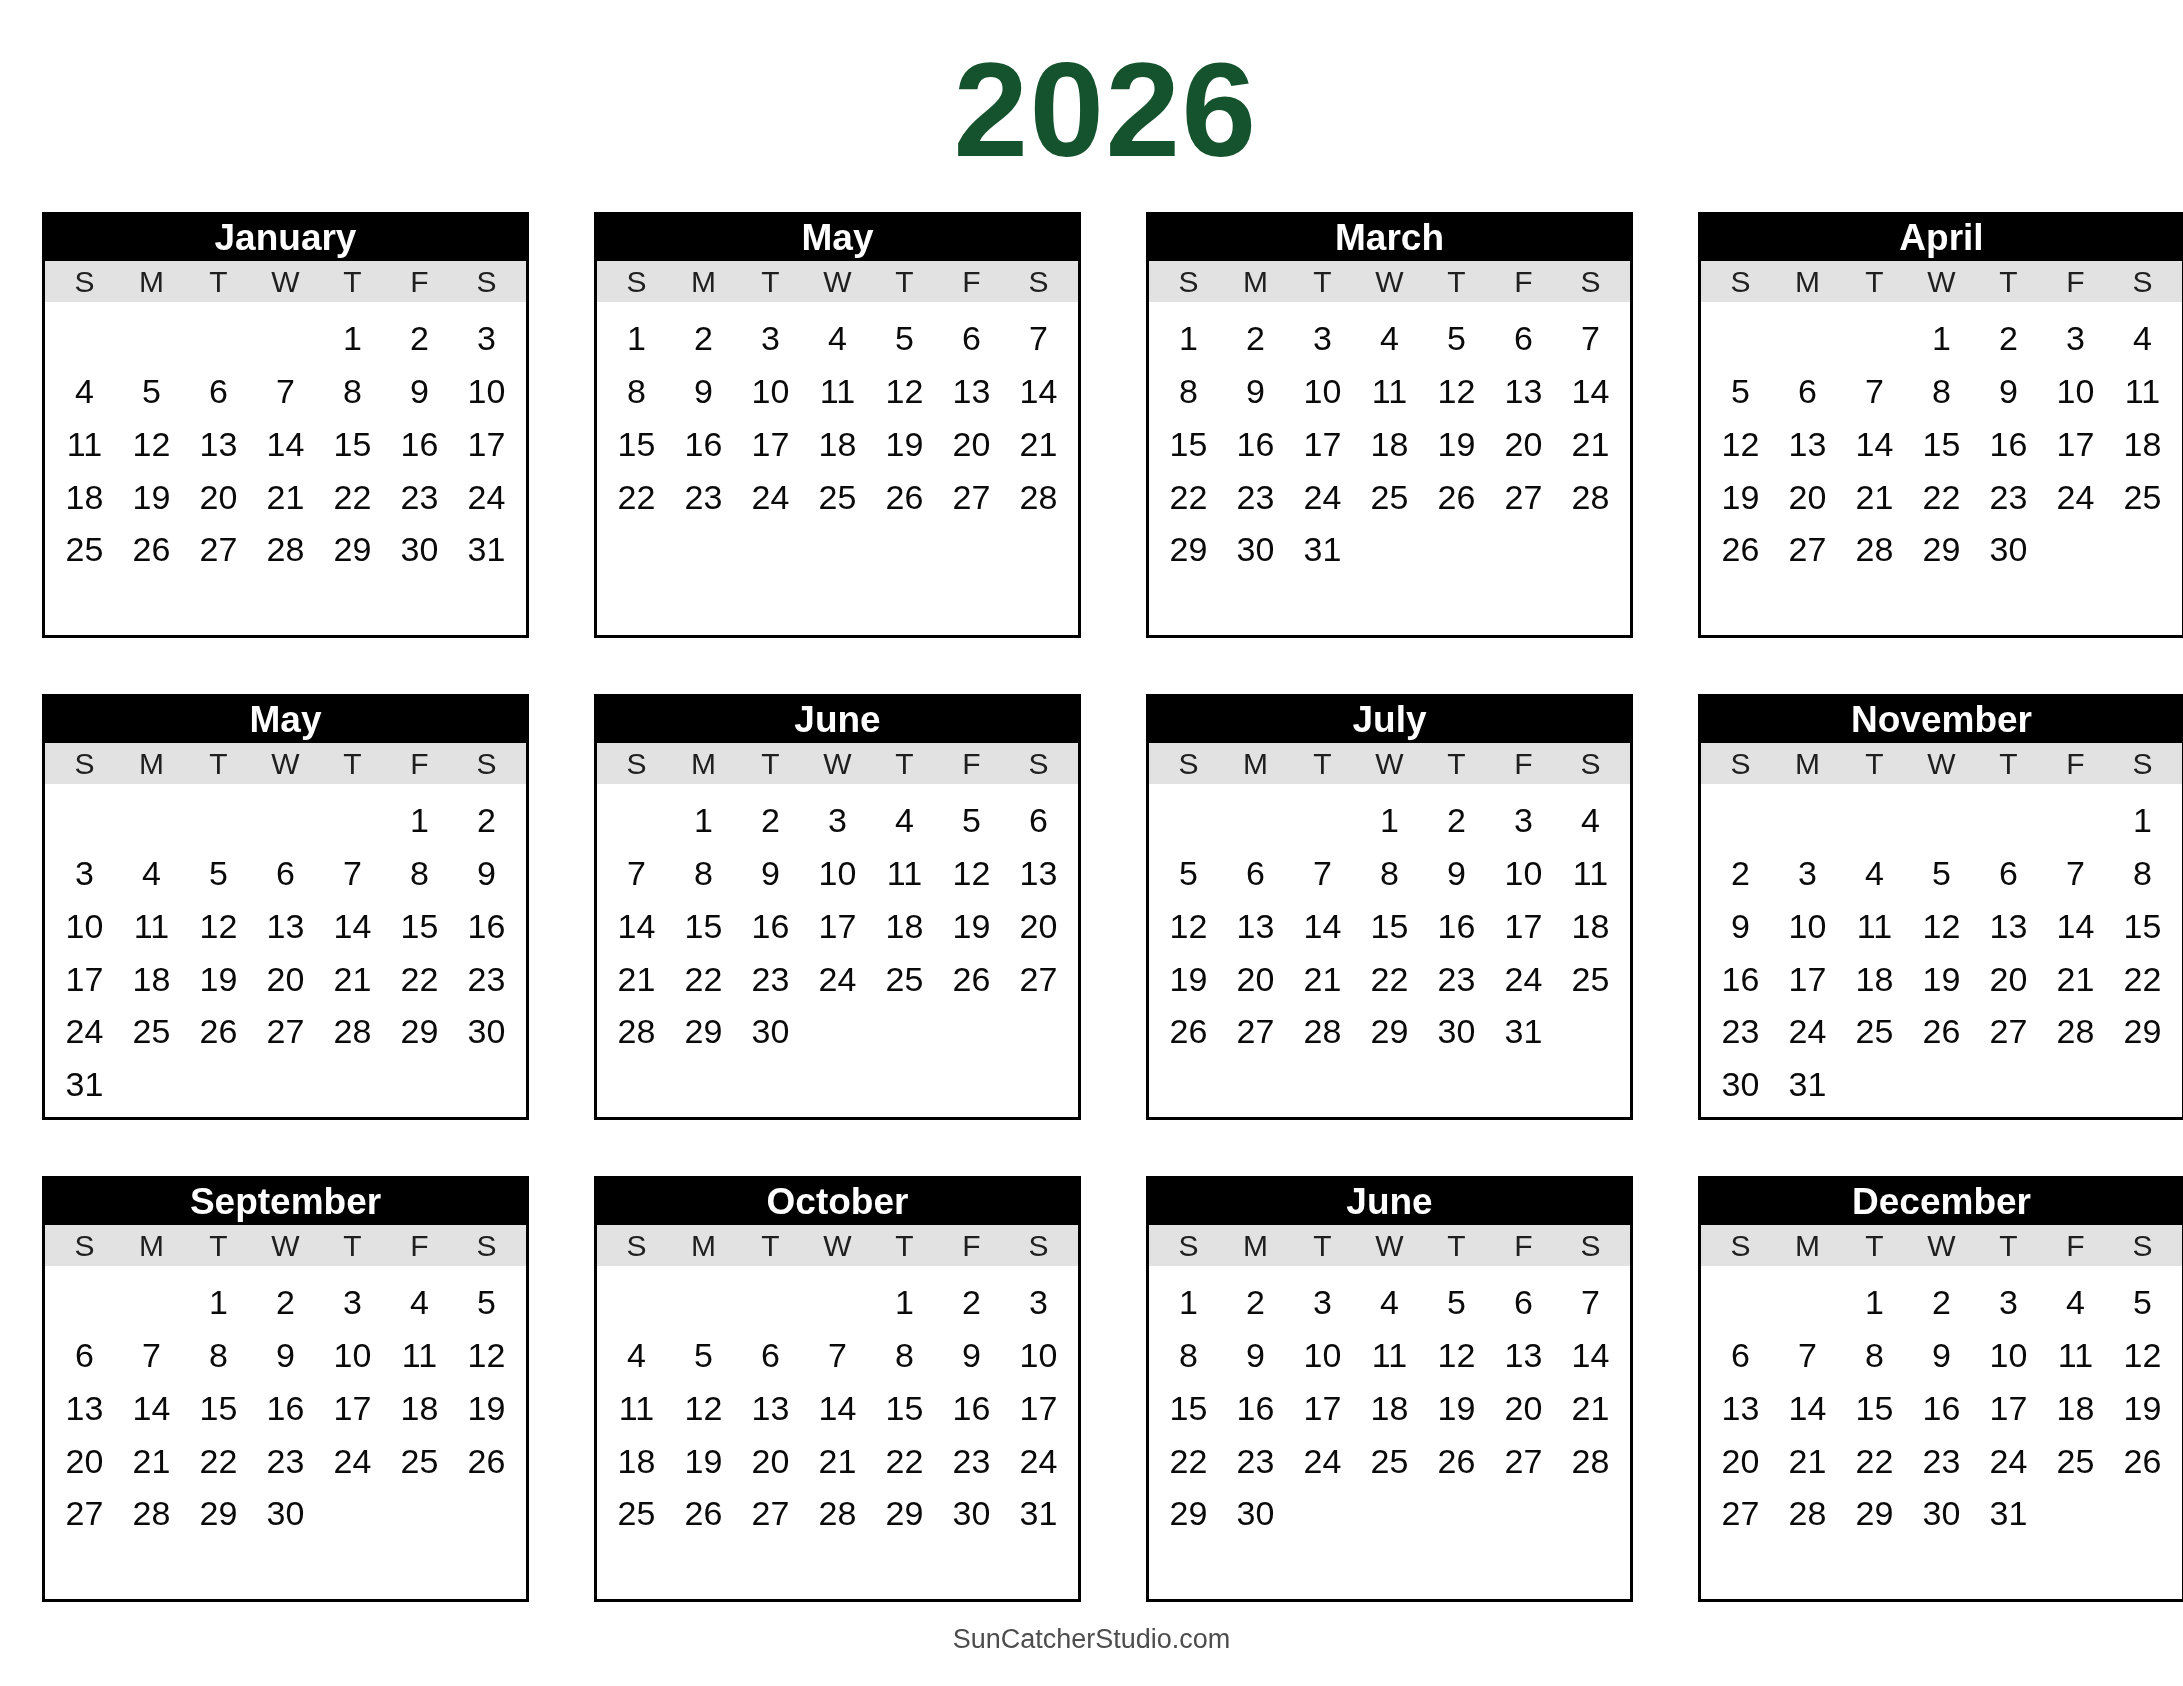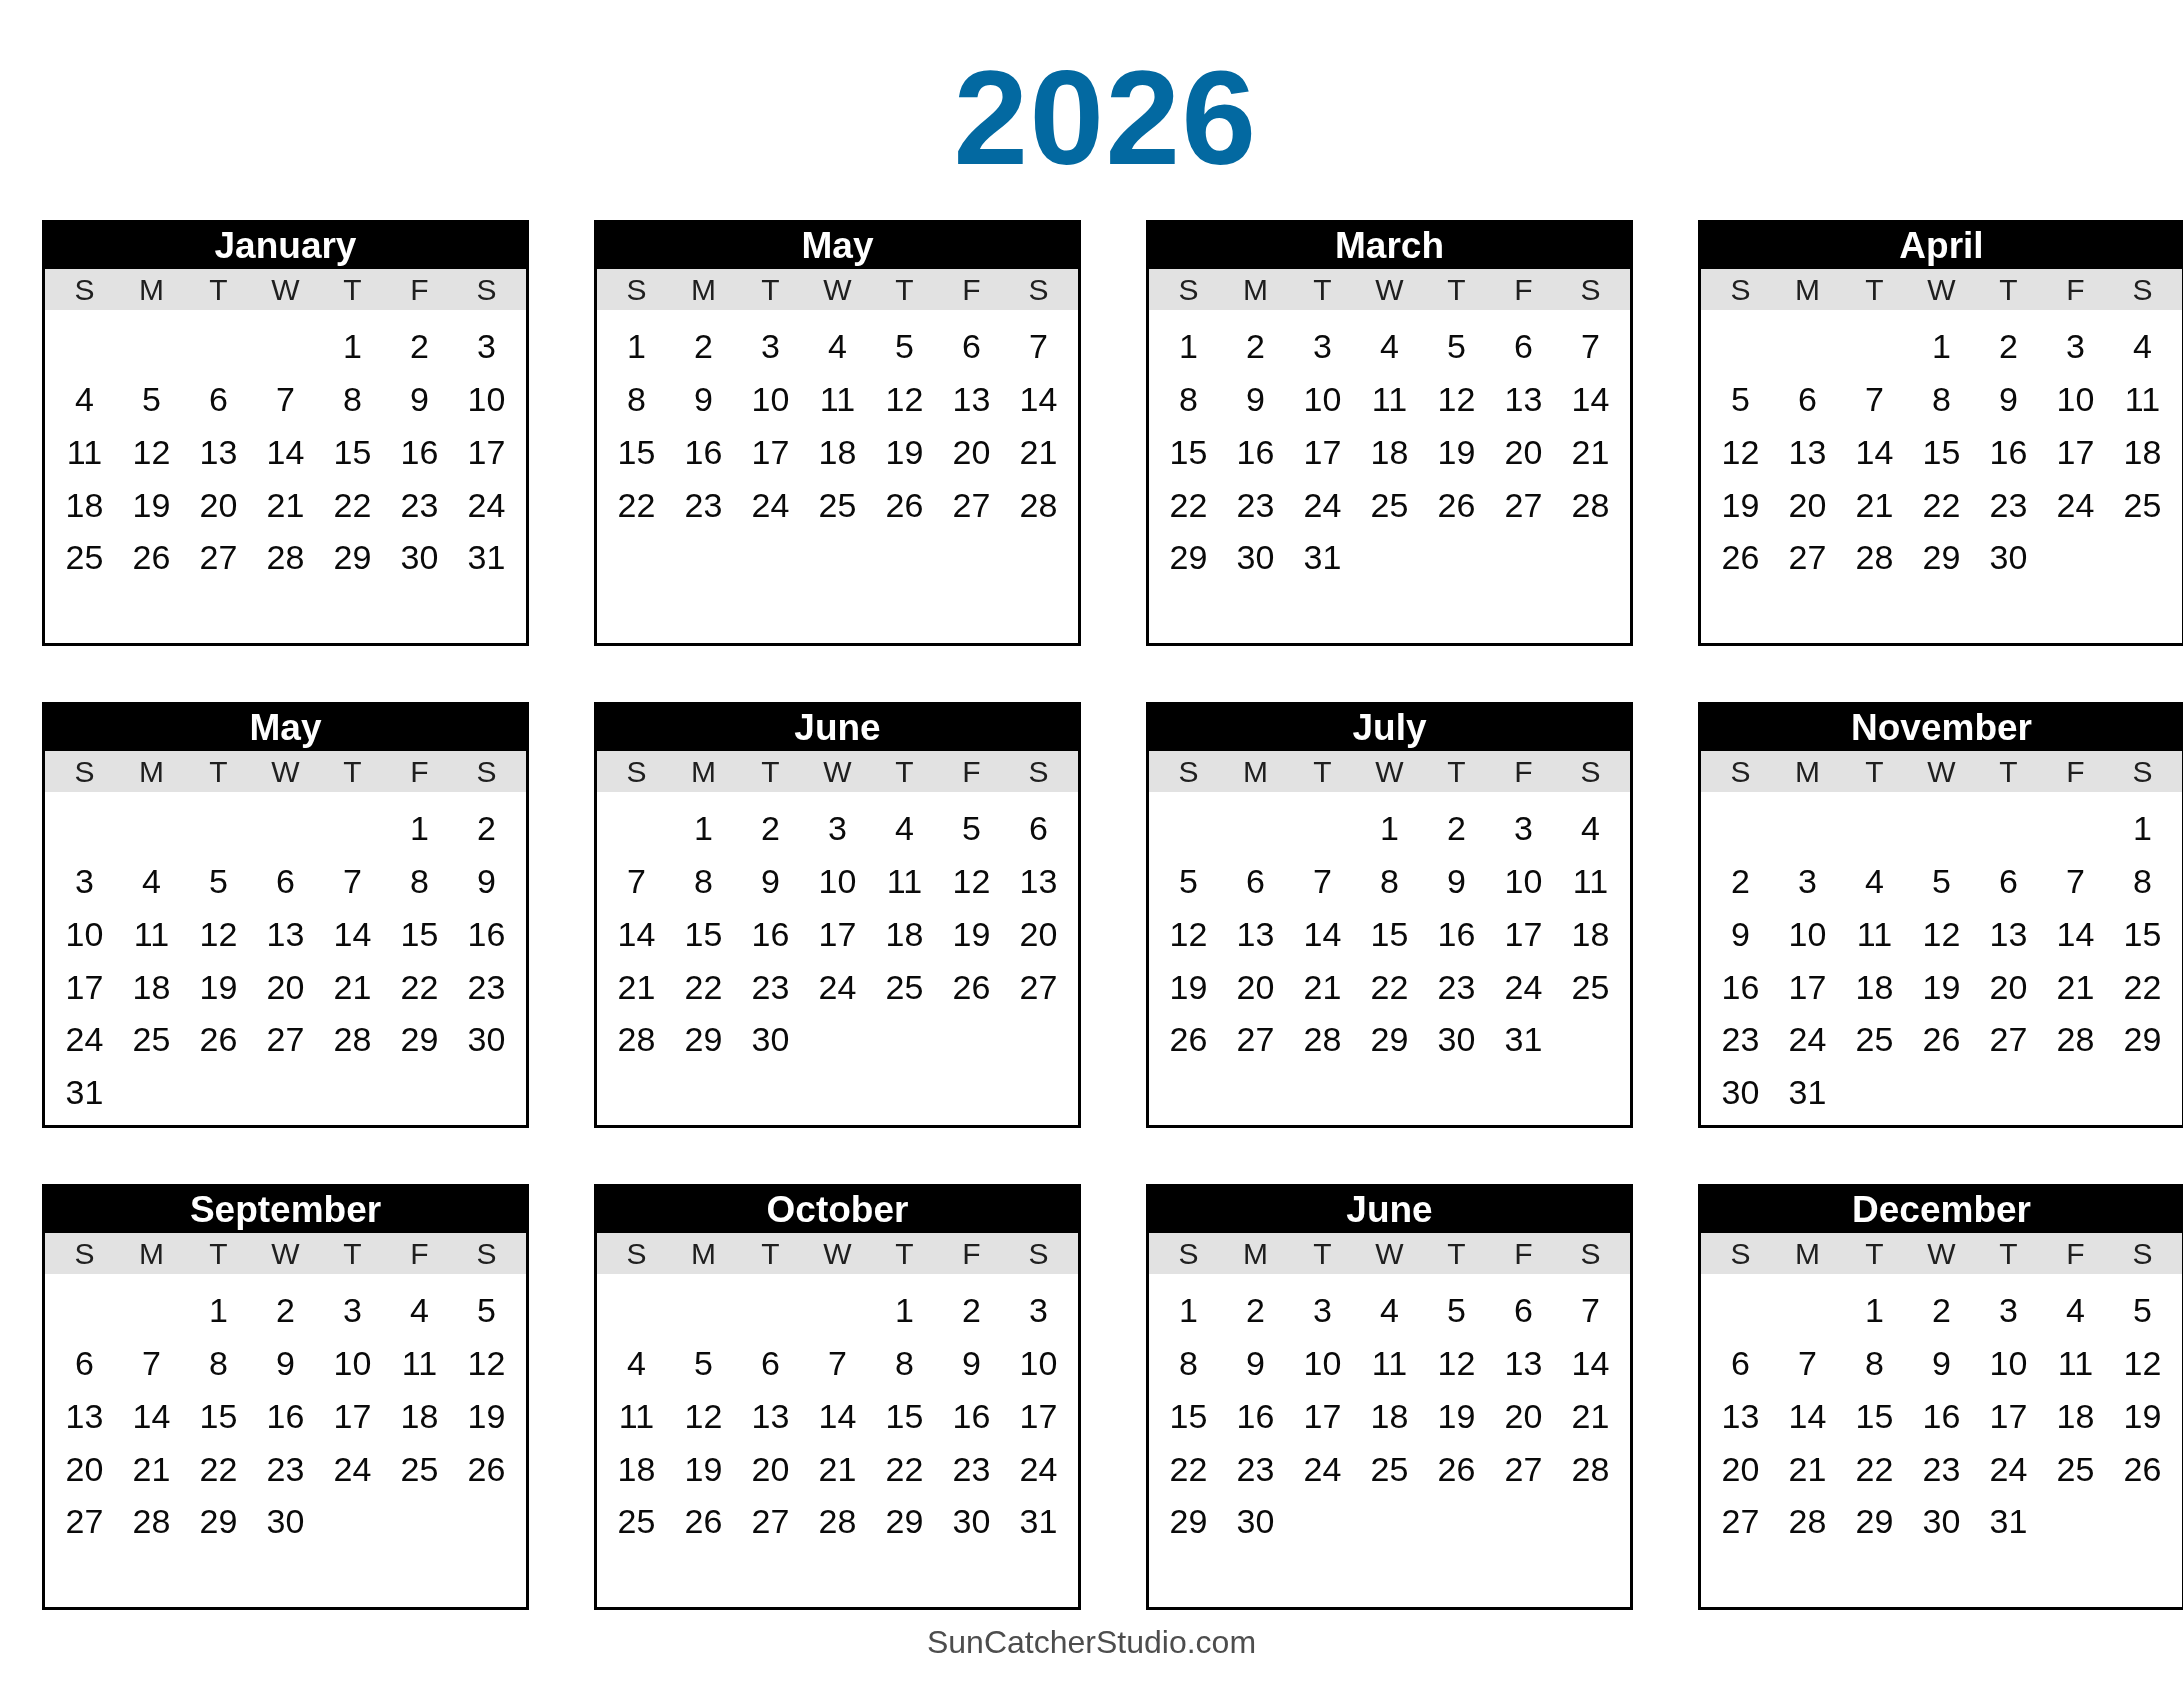--- a/index.html
+++ b/index.html
@@ -9,22 +9,22 @@
     --date-fg:#0a0a0a;
     --footer-fg:#4d4d4d;
   }
   *{box-sizing:border-box;}
   html,body{margin:0;padding:0;}
   body{
     width:2183px;height:1687px;background:#ffffff;position:relative;
     font-family:"Liberation Sans", sans-serif;
   }
   .year-title{
-    margin:8px;padding-top:33px;text-align:center;
-    font-size:134px;font-weight:bold;line-height:1.15;color:#0369a1;
+    margin:0;padding-top:33px;text-align:center;
+    font-size:134px;font-weight:bold;line-height:1.15;color:#14532d;
     letter-spacing:1.5px;
     padding-left:28px;
   }
   .months-grid{
     display:grid;
     grid-template-columns:repeat(4,487px);
     column-gap:65px;row-gap:56px;
     justify-content:center;
     margin-top:25px;
     margin-left:44px;
@@ -56,21 +56,21 @@
     grid-template-columns:repeat(7,1fr);
     grid-template-rows:repeat(6,1fr);
     padding:10.4px 6px 6px 6px;
   }
   .days .day{
     display:flex;align-items:center;justify-content:center;
     font-size:34px;color:var(--date-fg);
   }
   .footer{
     position:absolute;left:0;right:0;top:1624px;
-    text-align:center;font-size:32px;color:var(--footer-fg);
+    text-align:center;font-size:27px;color:var(--footer-fg);
   }
 </style>
 </head>
 <body>
 
 <h1 class="year-title">2026</h1>
 
 <div class="months-grid" id="months-grid">
     <section class="month">
       <div class="month-header">January</div>

